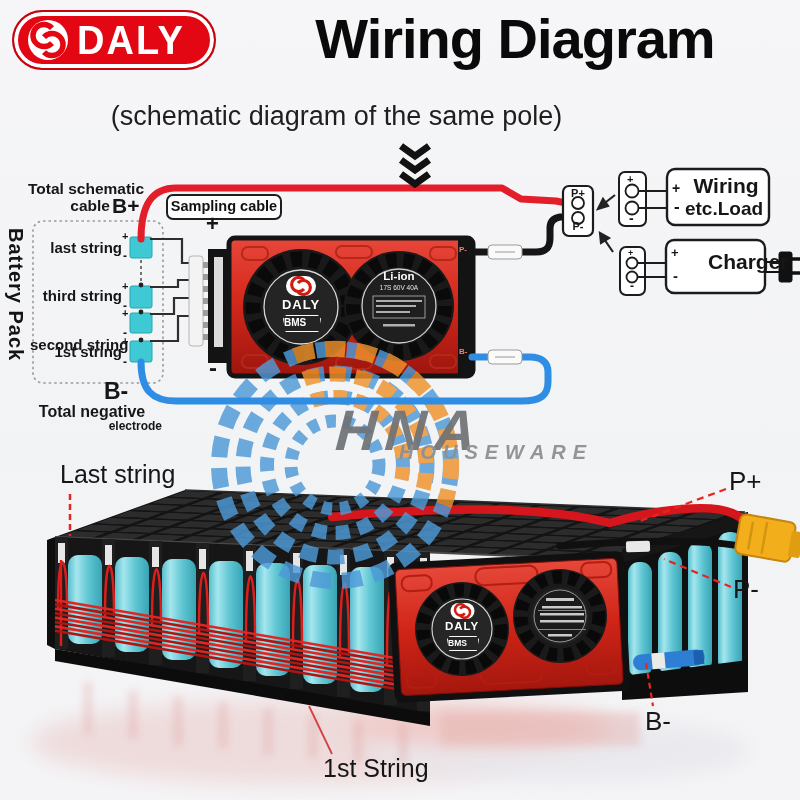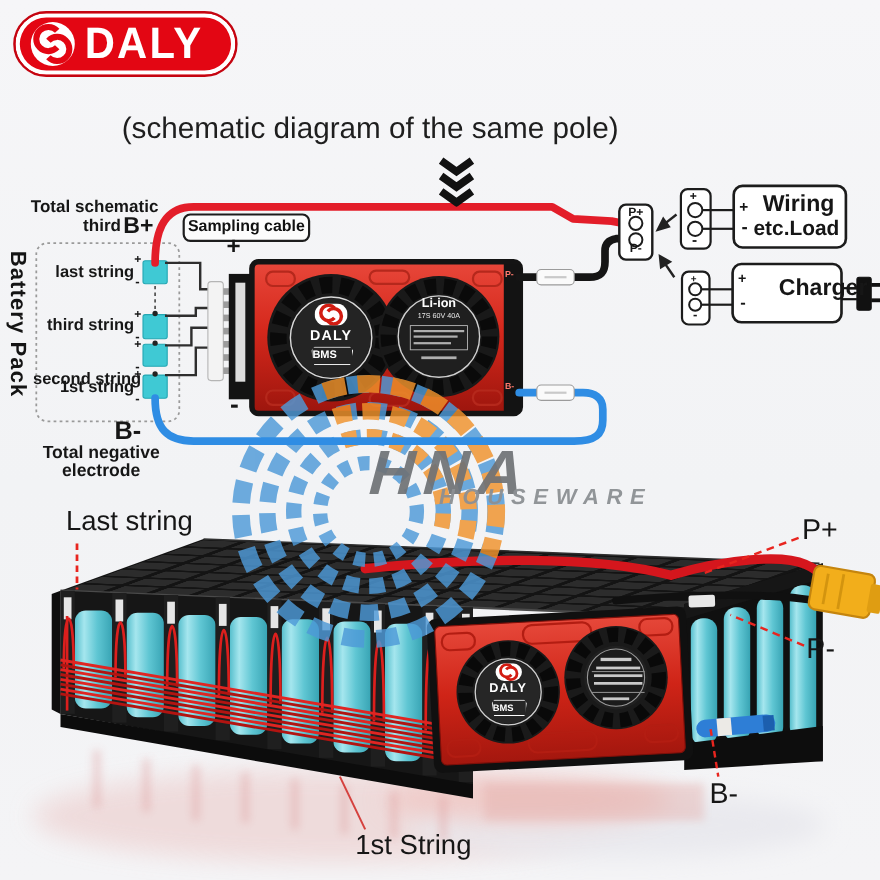--- a/index.html
+++ b/index.html
@@ -347,52 +347,53 @@
 </svg>
 
   <div class="logo">
     <svg width="44" height="44" viewBox="0 0 44 44">
       <circle cx="22" cy="22" r="20" fill="#fff"></circle>
       <path d="M26 10 A11 11 0 1 0 26 25" fill="none" stroke="#e30613" stroke-width="5.5"></path>
       <path d="M18 34 A11 11 0 1 0 18 19" fill="none" stroke="#e30613" stroke-width="5.5"></path>
     </svg>
     <span class="logo-text">DALY</span>
   </div>
+  <div class="title">Wiring Diagram</div>
   <div class="subtitle">(schematic diagram of the same pole)</div>
   <svg class="abs" style="left:398px;top:142px" width="34" height="46" viewBox="0 0 34 46">
     <g fill="none" stroke="#121212" stroke-width="7">
       <path d="M3,4 L17,14 L31,4"></path>
         <path d="M3,18 L17,28 L31,18"></path>
         <path d="M3,32 L17,42 L31,32"></path>
     </g>
   </svg>
 
   <div class="lbl r" style="left:28px;top:181px;width:112px;font-size:15.5px;font-weight:700;">Total schematic</div>
-  <div class="lbl r" style="left:28px;top:198px;width:82px;font-size:15.5px;font-weight:700;">third</div>
+  <div class="lbl r" style="left:28px;top:198px;width:82px;font-size:15.5px;font-weight:700;">cable</div>
   <div class="lbl" style="left:112px;top:195px;font-size:21px;font-weight:800;">B+</div>
   <div class="boxlbl">Sampling cable</div>
   <div class="vtext">Battery Pack</div>
 
   <div class="lbl r" style="left:30px;top:240px;width:92px;font-size:15px;font-weight:700;">last string</div>
   <div class="lbl r" style="left:30px;top:288px;width:92px;font-size:15px;font-weight:700;">third string</div>
   <div class="lbl r" style="left:30px;top:316px;width:92px;font-size:15px;font-weight:700;margin-top:21px;">second string</div>
   <div class="lbl r" style="left:30px;top:344px;width:92px;font-size:15px;font-weight:700;">1st string</div>
 
   <div class="lbl" style="left:122px;top:231px;font-size:11px;font-weight:700;">+</div>
   <div class="lbl" style="left:123px;top:250px;font-size:12px;font-weight:700;">-</div>
   <div class="lbl" style="left:122px;top:281px;font-size:11px;font-weight:700;">+</div>
   <div class="lbl" style="left:123px;top:300px;font-size:12px;font-weight:700;">-</div>
   <div class="lbl" style="left:122px;top:308px;font-size:11px;font-weight:700;">+</div>
   <div class="lbl" style="left:123px;top:327px;font-size:12px;font-weight:700;">-</div>
   <div class="lbl" style="left:122px;top:336px;font-size:11px;font-weight:700;">+</div>
   <div class="lbl" style="left:123px;top:356px;font-size:12px;font-weight:700;">-</div>
 
   <div class="lbl" style="left:104px;top:379px;font-size:23px;font-weight:800;">B-</div>
   <div class="lbl ctr" style="left:22px;top:403px;width:140px;font-size:16px;font-weight:800;">Total negative</div>
-  <div class="lbl ctr" style="left:22px;top:420px;width:140px;font-size:16px;font-weight:800;">electrode</div>
+  <div class="lbl ctr" style="left:22px;top:420px;width:140px;font-size:12px;font-weight:800;text-align:right;">electrode</div>
 
   <div class="lbl" style="left:206px;top:212px;font-size:22px;font-weight:700;">+</div>
   <div class="lbl" style="left:209px;top:355px;font-size:24px;font-weight:700;">-</div>
 
   <svg class="abs" style="left:286px;top:276px" width="30" height="20" viewBox="0 0 30 20">
     <rect x="0" y="0" width="30" height="20" rx="10" fill="#fff"></rect>
     <path d="M18 4 A7 7 0 1 0 18 13" fill="none" stroke="#d21c12" stroke-width="3.2"></path>
     <path d="M12 16 A7 7 0 1 0 12 7" fill="none" stroke="#d21c12" stroke-width="3.2"></path>
   </svg>
   <div class="lbl ctr w" style="left:277px;top:298px;width:48px;font-size:13px;font-weight:800;letter-spacing:1px;">DALY</div>

